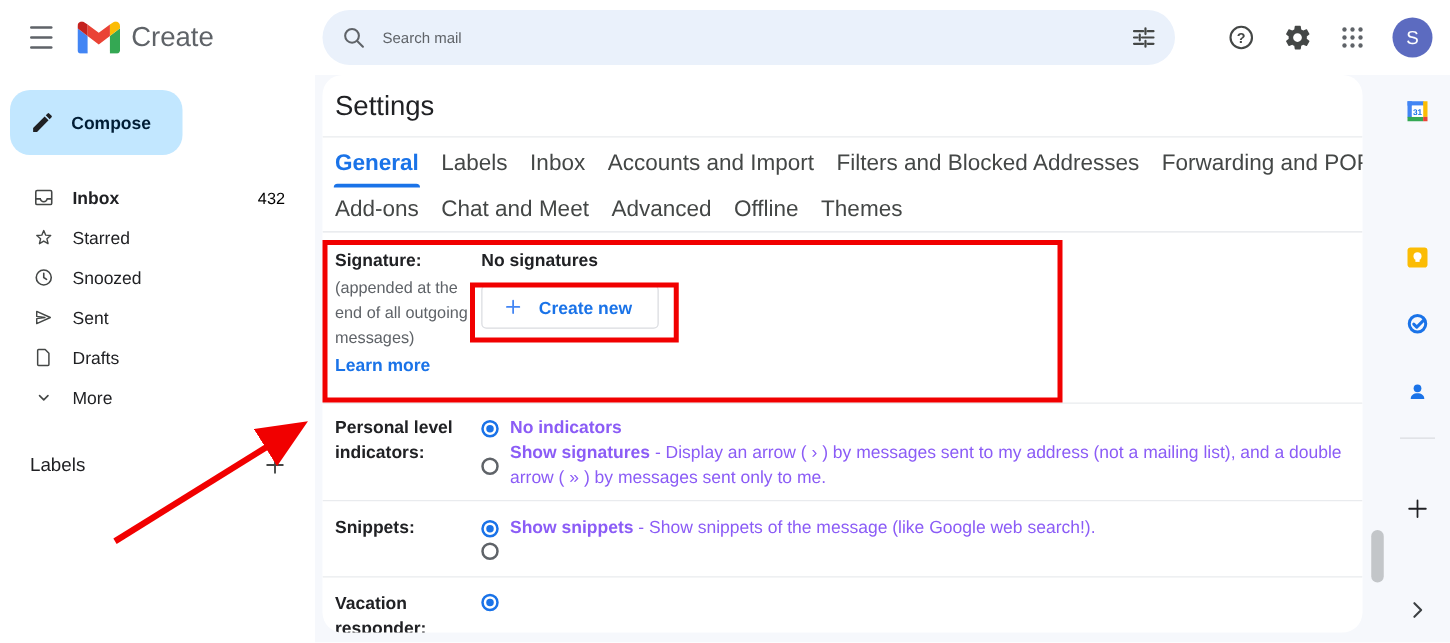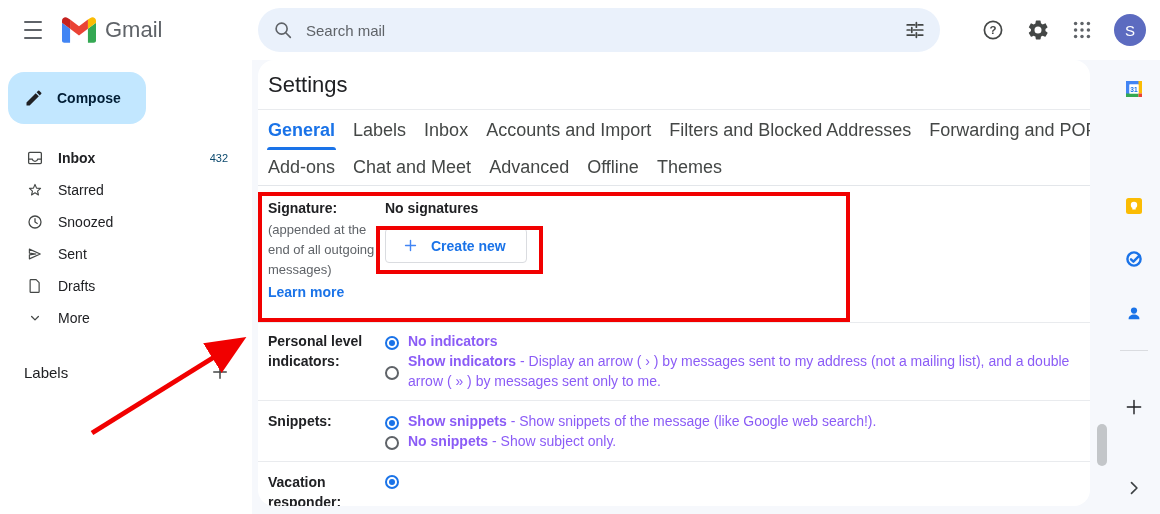--- a/index.html
+++ b/index.html
@@ -7,36 +7,36 @@
   body { font-family:"Liberation Sans","DejaVu Sans",sans-serif; background:#fff; color:#202124; overflow:hidden; }
   #page { position:relative; width:1160px; height:514px; background:#fff; }
 
   
   .topbar { position:absolute; left:0; top:0; width:1160px; height:60px; background:#fff; }
   .hamburger { position:absolute; left:20px; top:20px; width:26px; height:20px; display:flex; flex-direction:column; justify-content:space-between; padding:1px 4px; cursor:pointer; }
   .hamburger span { display:block; height:2px; background:#5f6368; border-radius:1px; }
   .logo-wrap { position:absolute; left:62px; top:17px; display:flex; align-items:center; gap:9px; }
   .logo-text { font-size:22px; color:#5f6368; letter-spacing:0; }
   .searchbar { position:absolute; left:258px; top:8px; width:682px; height:44px; background:#eaf1fb; border-radius:22px; display:flex; align-items:center; padding:0 12px 0 14px; }
-  .searchbar input { flex:1; border:none; outline:none; background:transparent; font-size:15px; color:#202124; margin-left:12px; font-family:"Liberation Sans",sans-serif; }
+  .searchbar input { flex:1; border:none; outline:none; background:transparent; font-size:12px; color:#202124; margin-left:12px; font-family:"Liberation Sans",sans-serif; }
   .searchbar input::placeholder { color:#5f6368; }
   .iconbtn { background:none; border:none; cursor:pointer; display:flex; align-items:center; justify-content:center; padding:0; }
   .hdr-help { position:absolute; left:980px; top:17px; width:26px; height:26px; }
   .hdr-gear { position:absolute; left:1025px; top:17px; width:26px; height:26px; }
   .hdr-grid { position:absolute; left:1070px; top:18px; width:24px; height:24px; }
   .avatar { position:absolute; left:1114px; top:14px; width:32px; height:32px; border-radius:50%; background:#5c6bc0; color:#fff; font-size:15px; display:flex; align-items:center; justify-content:center; cursor:pointer; }
 
   
   .sidebar { position:absolute; left:0; top:60px; width:252px; height:454px; background:#fff; }
   .compose { position:absolute; left:8px; top:12px; width:138px; height:52px; border-radius:16px; background:#c2e7ff; border:none; display:flex; align-items:center; gap:13px; padding-left:16px; font-size:14px; font-weight:bold; color:#001d35; cursor:pointer; font-family:"Liberation Sans",sans-serif; }
   .nav { position:absolute; left:0; top:82px; width:252px; }
   .nav-item { height:32px; display:flex; align-items:center; padding-left:26px; font-size:14px; color:#202124; cursor:pointer; border-radius:0 16px 16px 0; }
   .nav-item .nicon { width:18px; height:18px; margin-right:14px; flex:none; display:flex; }
   .nav-item.active .nlabel { font-weight:bold; }
-  .nav-count { margin-left:auto; padding-right:24px; font-size:11px; color:#0c4a6e; }
+  .nav-count { margin-left:auto; padding-right:24px; font-size:13px; color:#000000; }
   .labels-row { position:absolute; left:0; top:292px; width:252px; height:40px; display:flex; align-items:center; padding-left:24px; }
   .labels-title { font-size:15px; color:#202124; }
   .labels-add { margin-left:auto; margin-right:22px; width:20px; height:20px; }
 
   
   .main-bg { position:absolute; left:252px; top:60px; width:856px; height:454px; background:#f6f8fc; }
   .card { position:absolute; left:6px; top:0; width:832px; height:446px; background:#fff; border-radius:16px; overflow:hidden; }
   .card-title { height:50px; display:flex; align-items:center; padding-left:10px; font-size:22px; color:#202124; border-bottom:1px solid #e9ebee; }
   .tabs { display:flex; align-items:stretch; padding-left:1px; }
   .tabs-r1 { height:40px; }
@@ -92,21 +92,21 @@
         <span></span>
     </div>
     <div class="logo-wrap">
       <svg width="34" height="26" viewBox="0 0 40 30">
         <path fill="#4285f4" d="M2.7 30h6.8V13.6L0 6.4v20.9C0 28.8 1.2 30 2.7 30z"></path>
         <path fill="#34a853" d="M30.5 30h6.8c1.5 0 2.7-1.2 2.7-2.7V6.4l-9.5 7.2z"></path>
         <path fill="#fbbc04" d="M30.5 2.7v10.9L40 6.4V4.1c0-3.4-3.9-5.3-6.6-3.3z"></path>
         <path fill="#ea4335" d="M9.5 13.6V2.7L20 10.6 30.5 2.7v10.9L20 21.5z"></path>
         <path fill="#c5221f" d="M0 4.1v2.3l9.5 7.2V2.7L6.6.8C3.9-1.2 0 .7 0 4.1z"></path>
       </svg>
-      <span class="logo-text">Gmail</span>
+      <span class="logo-text">Create</span>
     </div>
     <div class="searchbar">
       <svg width="22" height="22" viewBox="0 0 24 24">
         <circle cx="10.5" cy="10.5" r="6" fill="none" stroke="#5f6368" stroke-width="1.8"></circle>
         <path d="M15 15l5 5" stroke="#5f6368" stroke-width="1.8" stroke-linecap="round"></path>
       </svg>
       <input type="text" placeholder="Search mail" style="">
       <button class="iconbtn" style="width:26px;height:26px">
         <svg width="22" height="22" viewBox="0 0 24 24">
           <g stroke="#444746" stroke-width="1.9" stroke-linecap="round" fill="none">
@@ -257,35 +257,34 @@
 
       <div class="srow row-personal">
         <div class="lbl">Personal level indicators:</div>
         <div class="content">
           <div class="opt">
             <span class="radio sel"></span>
             <span class="opt-text"><span class="opt-name">No indicators</span><span class="opt-desc"></span></span>
           </div>
           <div class="opt">
             <span class="radio"></span>
-            <span class="opt-text"><span class="opt-name">Show indicators</span><span class="opt-desc"> - Display an arrow ( › ) by messages sent to my address (not a mailing list), and a double arrow ( » ) by messages sent only to me.</span></span>
+            <span class="opt-text"><span class="opt-name">Show signatures</span><span class="opt-desc"> - Display an arrow ( › ) by messages sent to my address (not a mailing list), and a double arrow ( » ) by messages sent only to me.</span></span>
           </div>
         </div>
       </div>
 
       <div class="srow row-snippets">
         <div class="lbl">Snippets:</div>
         <div class="content">
           <div class="opt">
             <span class="radio sel"></span>
             <span class="opt-text"><span class="opt-name">Show snippets</span><span class="opt-desc"> - Show snippets of the message (like Google web search!).</span></span>
           </div>
           <div class="opt">
             <span class="radio"></span>
-            <span class="opt-text"><span class="opt-name">No snippets</span><span class="opt-desc"> - Show subject only.</span></span>
           </div>
         </div>
       </div>
 
       <div class="srow row-vacation">
         <div class="lbl">Vacation responder:</div>
         <div class="content">
           <div class="opt">
             <span class="radio sel"></span>
           </div>

